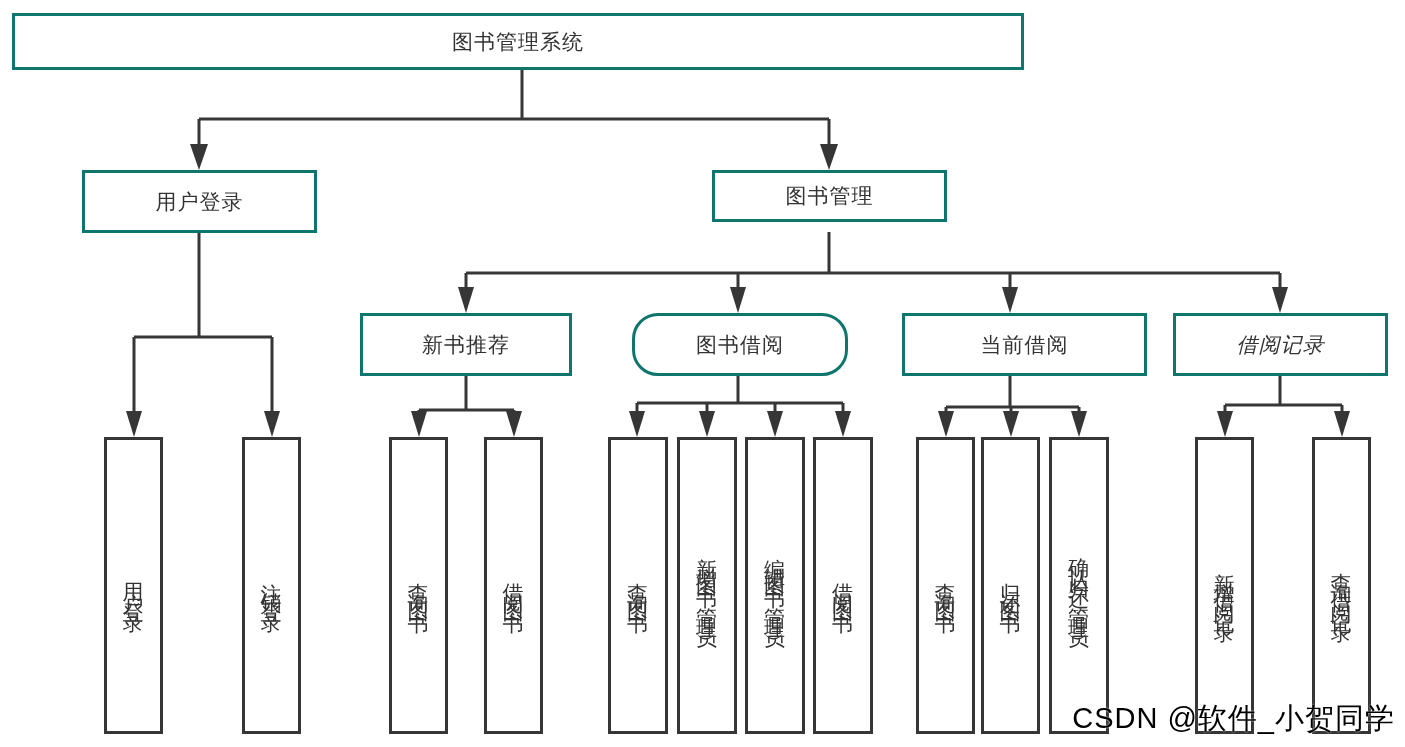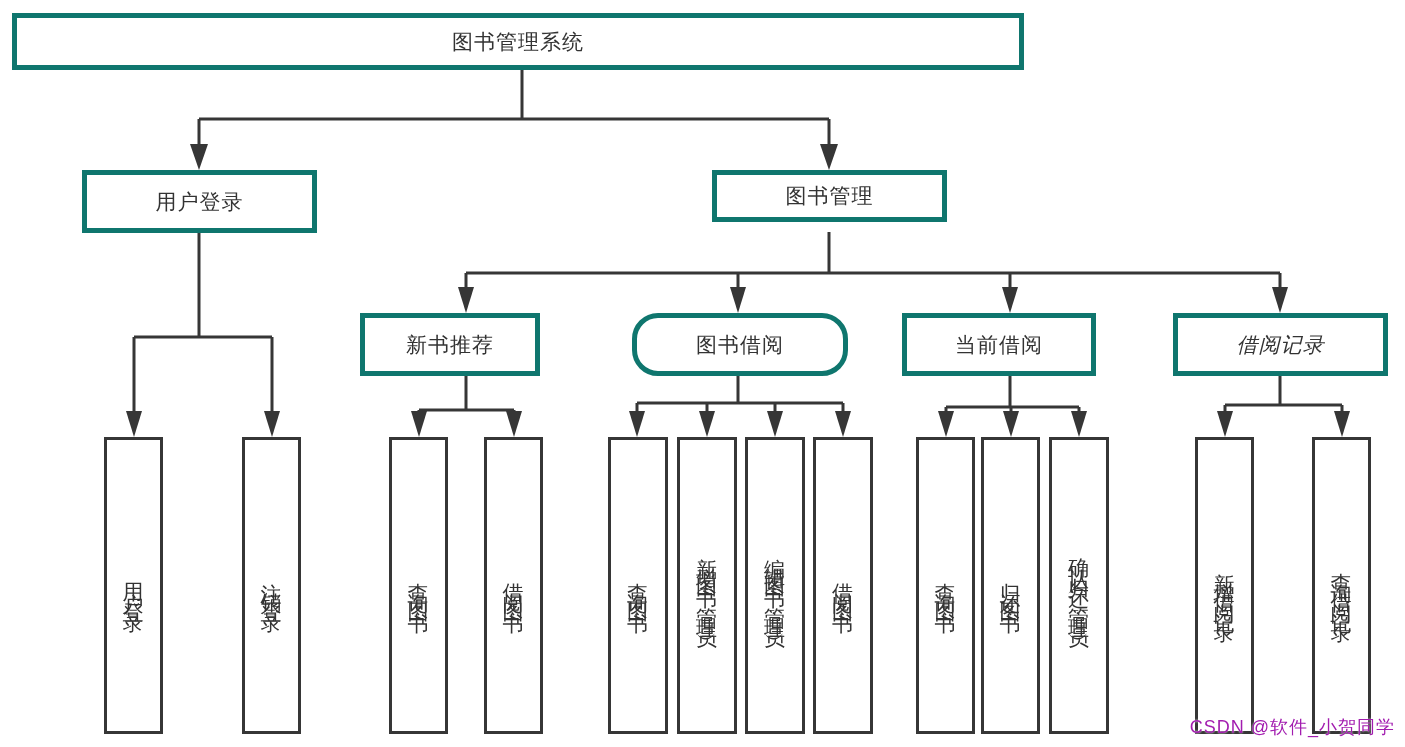--- a/index.html
+++ b/index.html
@@ -7,21 +7,21 @@
     position:relative;
     width:1405px;height:747px;
     background:#ffffff;
     font-family:"Liberation Sans","DejaVu Sans",sans-serif;
     overflow:hidden;
   }
   .wires{position:absolute;left:0;top:0;width:1405px;height:747px;z-index:0;}
   .node{
     position:absolute;
     box-sizing:border-box;
-    border:5px solid #0f766e;
+    border:3px solid #0f766e;
     background:#ffffff;
     display:flex;align-items:center;justify-content:center;
     z-index:1;
     color:#333333;
     font-size:21px;
     letter-spacing:1px;
     white-space:nowrap;
   }
   .col{
     position:absolute;
@@ -38,22 +38,22 @@
     color:#333333;
     font-size:21px;
     letter-spacing:10px;
     line-height:1;
     white-space:nowrap;
   }
   .watermark{
     position:absolute;
     right:10px;bottom:8px;
     z-index:3;
-    color:#a21caf;
-    font-size:18px;
+    color:#000000;
+    font-size:29px;
     letter-spacing:1px;
     text-shadow:0 0 2px #ffffff;
   }
 </style>
 </head>
 <body>
 
 <div class="stage">
 
   <svg class="wires" viewBox="0 0 1405 747" aria-hidden="true">
@@ -93,27 +93,27 @@
     <span>图书管理系统</span>
   </div>
 
   <div class="node" style="left:82px;top:170px;width:235px;height:63px;">
     <span>用户登录</span>
   </div>
   <div class="node" style="left:712px;top:170px;width:235px;height:52px;">
     <span>图书管理</span>
   </div>
 
-  <div class="node" style="left:360px;top:313px;width:180px;height:63px;">
+  <div class="node" style="left:360px;top:313px;width:212px;height:63px;">
     <span>新书推荐</span>
   </div>
   <div class="node" style="left:632px;top:313px;width:216px;height:63px;border-radius:26px;">
     <span>图书借阅</span>
   </div>
-  <div class="node" style="left:902px;top:313px;width:194px;height:63px;">
+  <div class="node" style="left:902px;top:313px;width:245px;height:63px;">
     <span>当前借阅</span>
   </div>
   <div class="node" style="left:1173px;top:313px;width:215px;height:63px;font-style:italic;">
     <span>借阅记录</span>
   </div>
 
   <div class="col" style="left:104px;">
     <span class="vtext">用户登录</span>
   </div>
   <div class="col" style="left:242px;">

